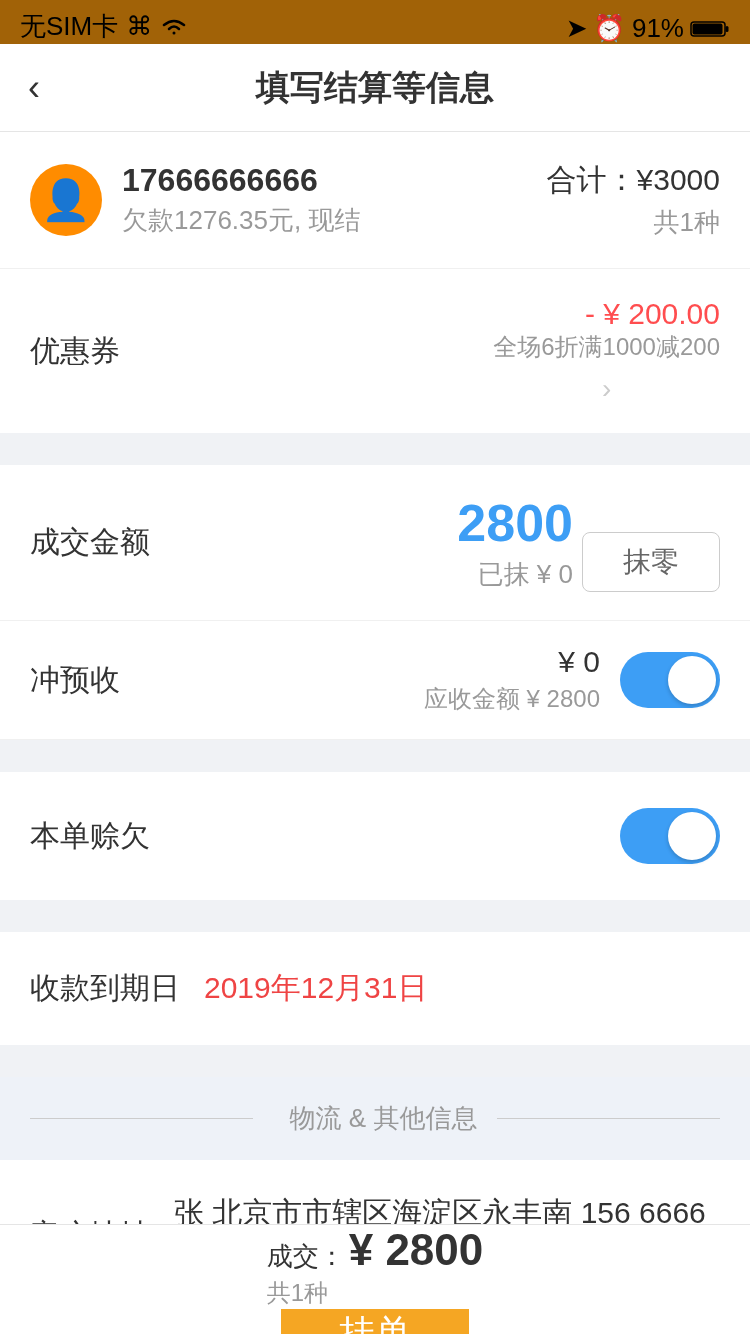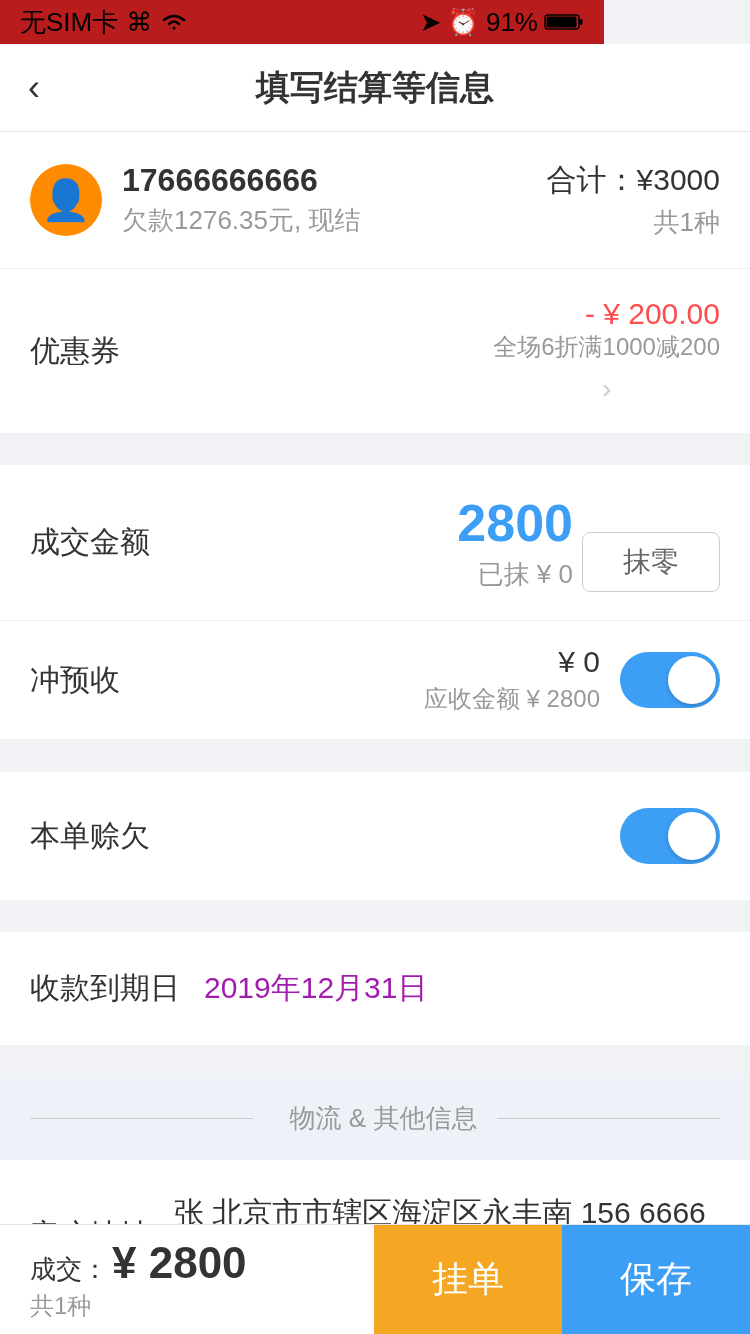--- a/index.html
+++ b/index.html
@@ -8,25 +8,25 @@
       font-family: -apple-system, "PingFang SC", "Helvetica Neue", Arial, sans-serif;
       background: #f0f2f5;
       width: 750px;
       min-height: 1334px;
       position: relative;
       overflow-x: hidden;
     }
 
     
     .status-bar {
-      width: 604px;
+      width: 750px;
       height: 44px;
-      background: #b91c1c;
-      display: flex;
-      align-items: center;
+      background: #a16207;
+      display: flex;
+      align-items: flex-end;
       justify-content: space-between;
       padding: 0 20px;
       font-size: 28px;
     }
     .status-left { font-size: 26px; color: #000; display: flex; align-items: center; gap: 8px; }
     .status-center { font-size: 30px; font-weight: 600; color: #000; }
     .status-right { font-size: 26px; color: #000; display: flex; align-items: center; gap: 6px; }
 
     
     .nav-bar {
@@ -186,21 +186,21 @@
     .debt-label { font-size: 30px; color: #333; }
 
     
     .due-row {
       display: flex;
       align-items: center;
       padding: 36px 30px;
       background: #fff;
     }
     .due-label { font-size: 30px; color: #333; margin-right: 24px; }
-    .due-date { font-size: 30px; color: #a21caf; }
+    .due-date { font-size: 30px; color: #ef4444; }
 
     
     .logistics-header {
       display: flex;
       align-items: center;
       justify-content: center;
       padding: 24px 30px;
       background: #eef2f8;
       gap: 20px;
     }
@@ -231,20 +231,21 @@
     .bottom-bar {
       position: fixed;
       bottom: 0;
       left: 0;
       width: 750px;
       height: 110px;
       background: #fff;
       display: flex;
       align-items: center;
       border-top: 1px solid #e5e5e5;
+      flex-direction: column;
     }
     .bottom-summary {
       flex: 1;
       padding: 0 30px;
     }
     .bottom-total { font-size: 26px; color: #333; }
     .bottom-amount { font-size: 44px; font-weight: 600; color: #333; }
     .bottom-count { font-size: 24px; color: #999; margin-top: 2px; }
     .bottom-btn-pending {
       width: 188px;

